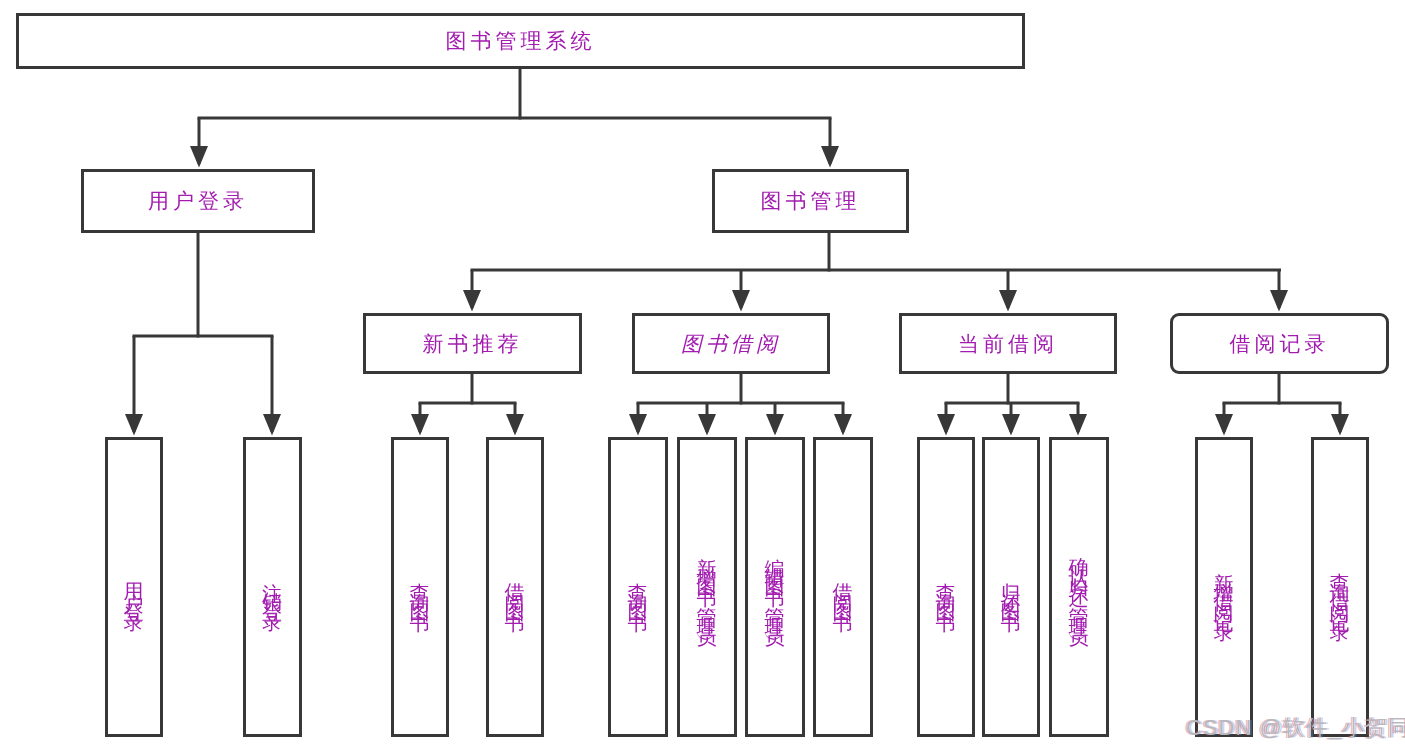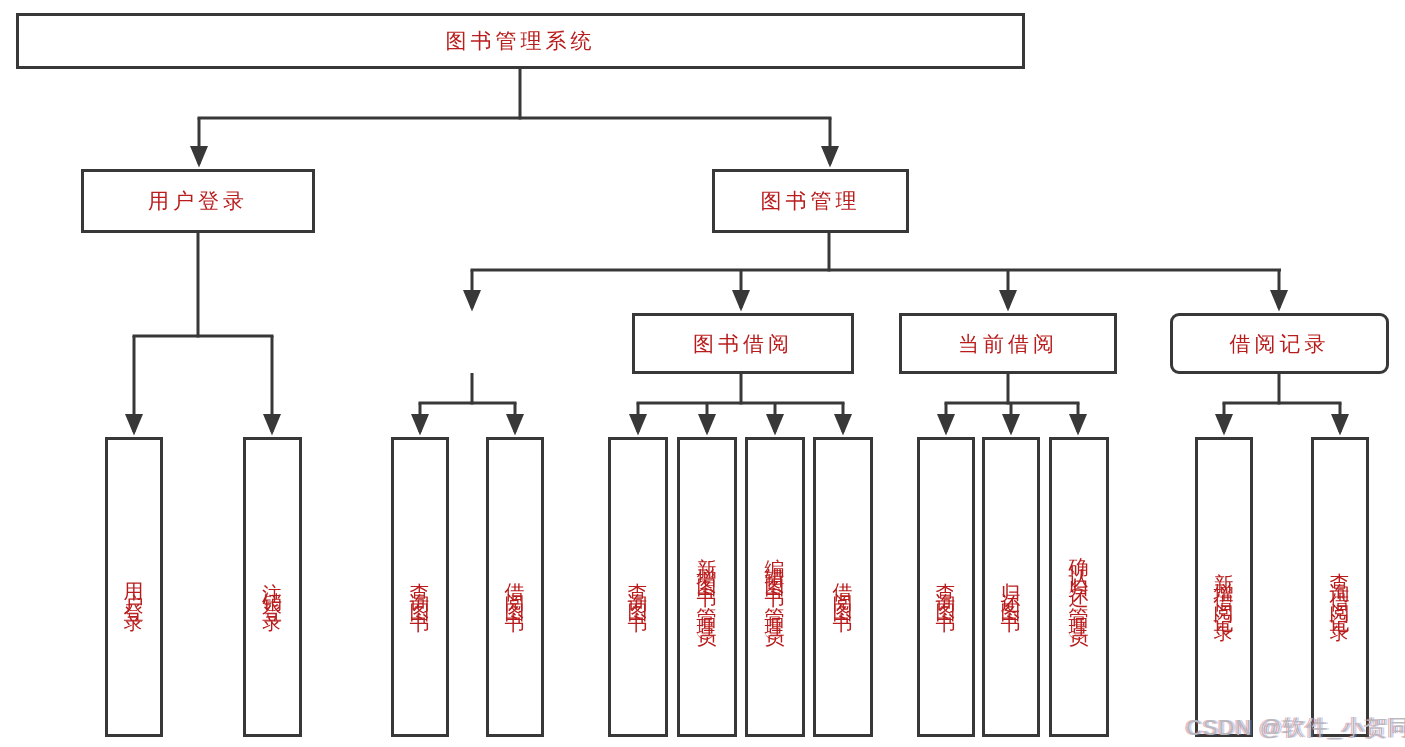--- a/index.html
+++ b/index.html
@@ -10,21 +10,21 @@
     font-family:"Liberation Sans","DejaVu Sans",sans-serif;
     overflow:hidden;
   }
   .connectors{position:absolute;left:0;top:0;width:1405px;height:747px;}
   .node{
     position:absolute;
     box-sizing:border-box;
     background:#ffffff;
     border:3px solid #383838;
     display:flex;align-items:center;justify-content:center;
-    color:#b91c1c;
+    color:#a21caf;
     font-size:21px;
     letter-spacing:4px;
     text-align:center;
     white-space:nowrap;
     z-index:2;
   }
   .node .lbl{display:block;}
   .vnode{font-size:20px;letter-spacing:0;}
   .vnode .lbl{
     writing-mode:vertical-rl;
@@ -33,21 +33,21 @@
     line-height:1.1;
     white-space:nowrap;
   }
   
   #n-r {left:16px; top:13px; width:1009px; height:56px;}
   
   #n-a1{left:81px;  top:169px; width:234px; height:64px;}
   #n-a2{left:712px; top:169px; width:197px; height:64px;}
   
   #n-b1{left:363px; top:313px; width:219px; height:61px;}
-  #n-b2{left:632px; top:313px; width:222px; height:61px;}
+  #n-b2{left:632px; top:313px; width:198px; height:61px;font-style:italic;}
   #n-b3{left:899px; top:313px; width:218px; height:61px;}
   #n-b4{left:1170px;top:313px; width:219px; height:61px;border-radius:9px;}
   
   #n-c1 {left:105px; top:437px; width:58px; height:300px;}
   #n-c2 {left:243px; top:437px; width:59px; height:300px;}
   #n-c3 {left:391px; top:437px; width:58px; height:300px;}
   #n-c4 {left:486px; top:437px; width:58px; height:300px;}
   #n-c5 {left:608px; top:437px; width:60px; height:300px;}
   #n-c6 {left:677px; top:437px; width:60px; height:300px;}
   #n-c7 {left:745px; top:437px; width:60px; height:300px;}
@@ -127,20 +127,23 @@
     <span class="lbl">图书管理系统</span>
   </div>
 
   <div class="node" id="n-a1">
     <span class="lbl">用户登录</span>
   </div>
   <div class="node" id="n-a2">
     <span class="lbl">图书管理</span>
   </div>
 
+  <div class="node" id="n-b1">
+    <span class="lbl">新书推荐</span>
+  </div>
   <div class="node" id="n-b2">
     <span class="lbl">图书借阅</span>
   </div>
   <div class="node" id="n-b3">
     <span class="lbl">当前借阅</span>
   </div>
   <div class="node" id="n-b4">
     <span class="lbl">借阅记录</span>
   </div>
 

